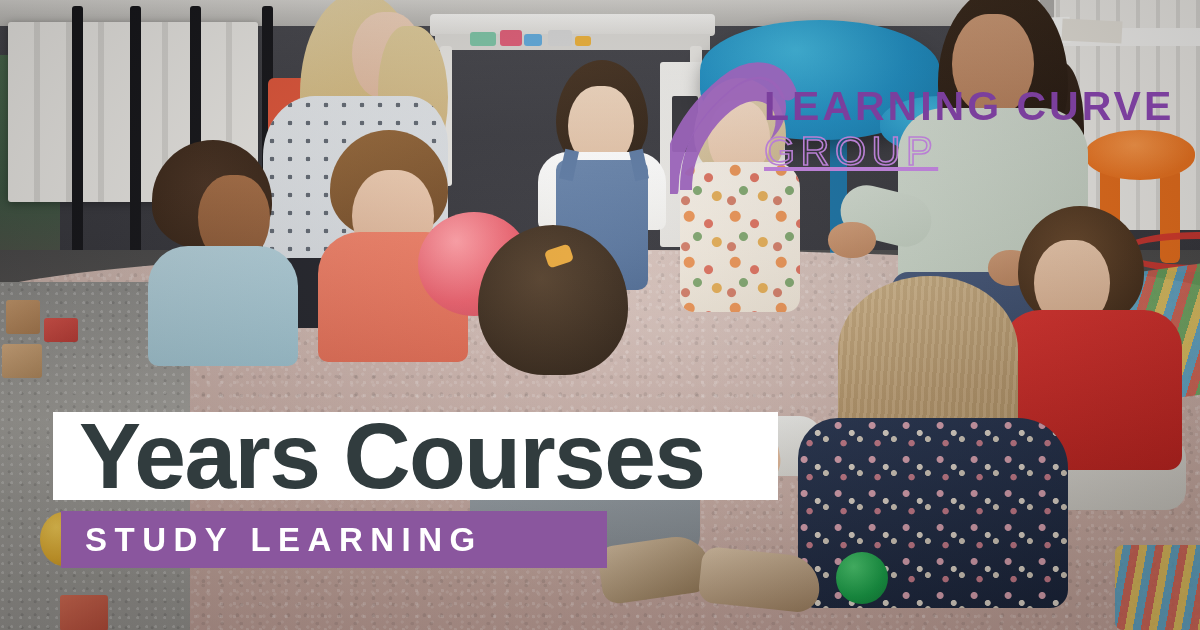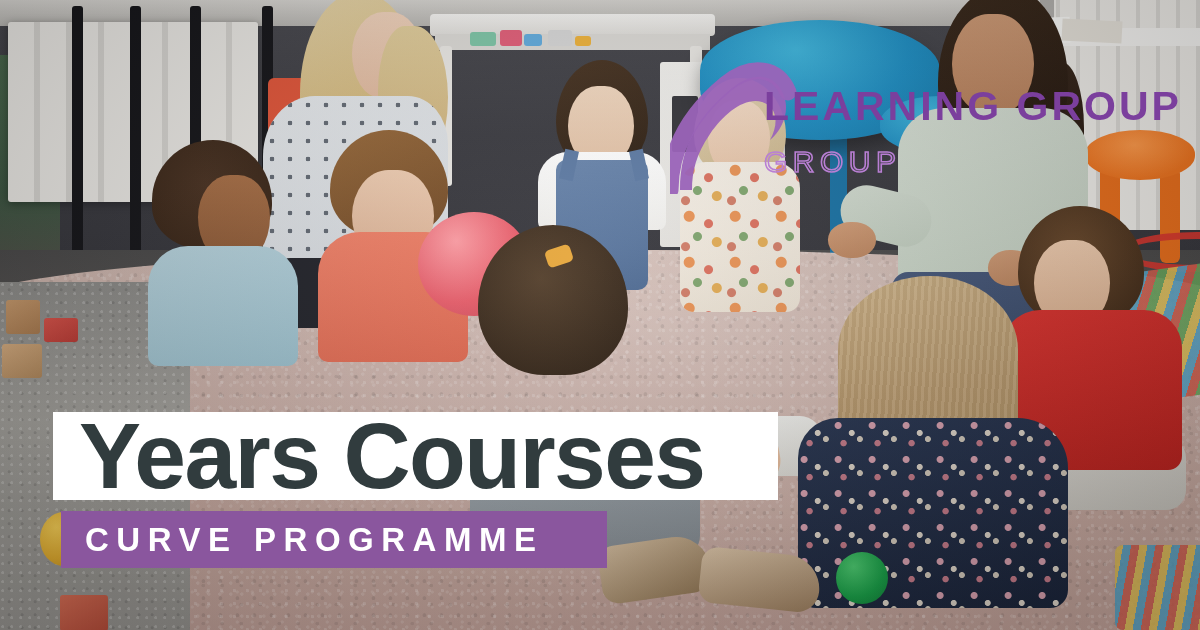--- a/index.html
+++ b/index.html
@@ -271,24 +271,25 @@
 
   
   .logo{position:absolute;left:660px;top:48px;width:470px;height:150px;}
   .logo-mark{position:absolute;left:10px;top:0;width:130px;height:146px;}
   .logo-words{position:absolute;left:104px;top:38px;}
   .logo-main{
     font-size:41px;font-weight:700;letter-spacing:3.0px;color:#7b3f9d;
     line-height:1;white-space:nowrap;
   }
   .logo-sub{
-    margin-top:20px;font-size:30px;font-weight:400;letter-spacing:5.5px;
+    margin-top:4px;font-size:40px;font-weight:400;letter-spacing:5.5px;
     line-height:1;white-space:nowrap;color:transparent;
     -webkit-text-stroke:1.6px #b97fd4;
     text-shadow:none;
+    text-decoration:underline;
   }
 
   
   .title-box{
     position:absolute;background:#ffffff;
     color:#313c3e;font-weight:700;line-height:1;
   }
   .title-1{left:53px;top:288px;width:873px;height:124px;}
   .title-2{left:53px;top:412px;width:725px;height:88px;}
   .title-1 .t,.title-2 .t{
@@ -433,26 +434,26 @@
     <div class="photo-tone"></div>
   </div>
 
   <div class="logo">
     <svg class="logo-mark" viewBox="0 0 130 146">
       <path d="M10 142 C 10 96, 30 66, 62 40 C 84 22, 106 26, 114 48 C 120 64, 112 82, 100 92
                C 110 74, 106 58, 92 54 C 74 49, 54 66, 40 86 C 26 106, 22 124, 22 142 Z" fill="#9a63b8" opacity="0.95"></path>
       <path d="M0 142 C 0 98, 22 64, 56 36 C 82 15, 108 20, 118 44" fill="none" stroke="#9a63b8" stroke-width="17" stroke-linecap="round" opacity="0.95"></path>
     </svg>
     <div class="logo-words">
-      <div class="logo-main">LEARNING GROUP</div>
+      <div class="logo-main">LEARNING CURVE</div>
       <div class="logo-sub">GROUP</div>
     </div>
   </div>
 
   <div class="title-box title-2">
     <div class="t">Years Courses</div>
   </div>
 
   <div class="sub-band">
-    <div class="s">CURVE PROGRAMME</div>
+    <div class="s">STUDY LEARNING</div>
   </div>
 
 </div>
 
 </body></html>

